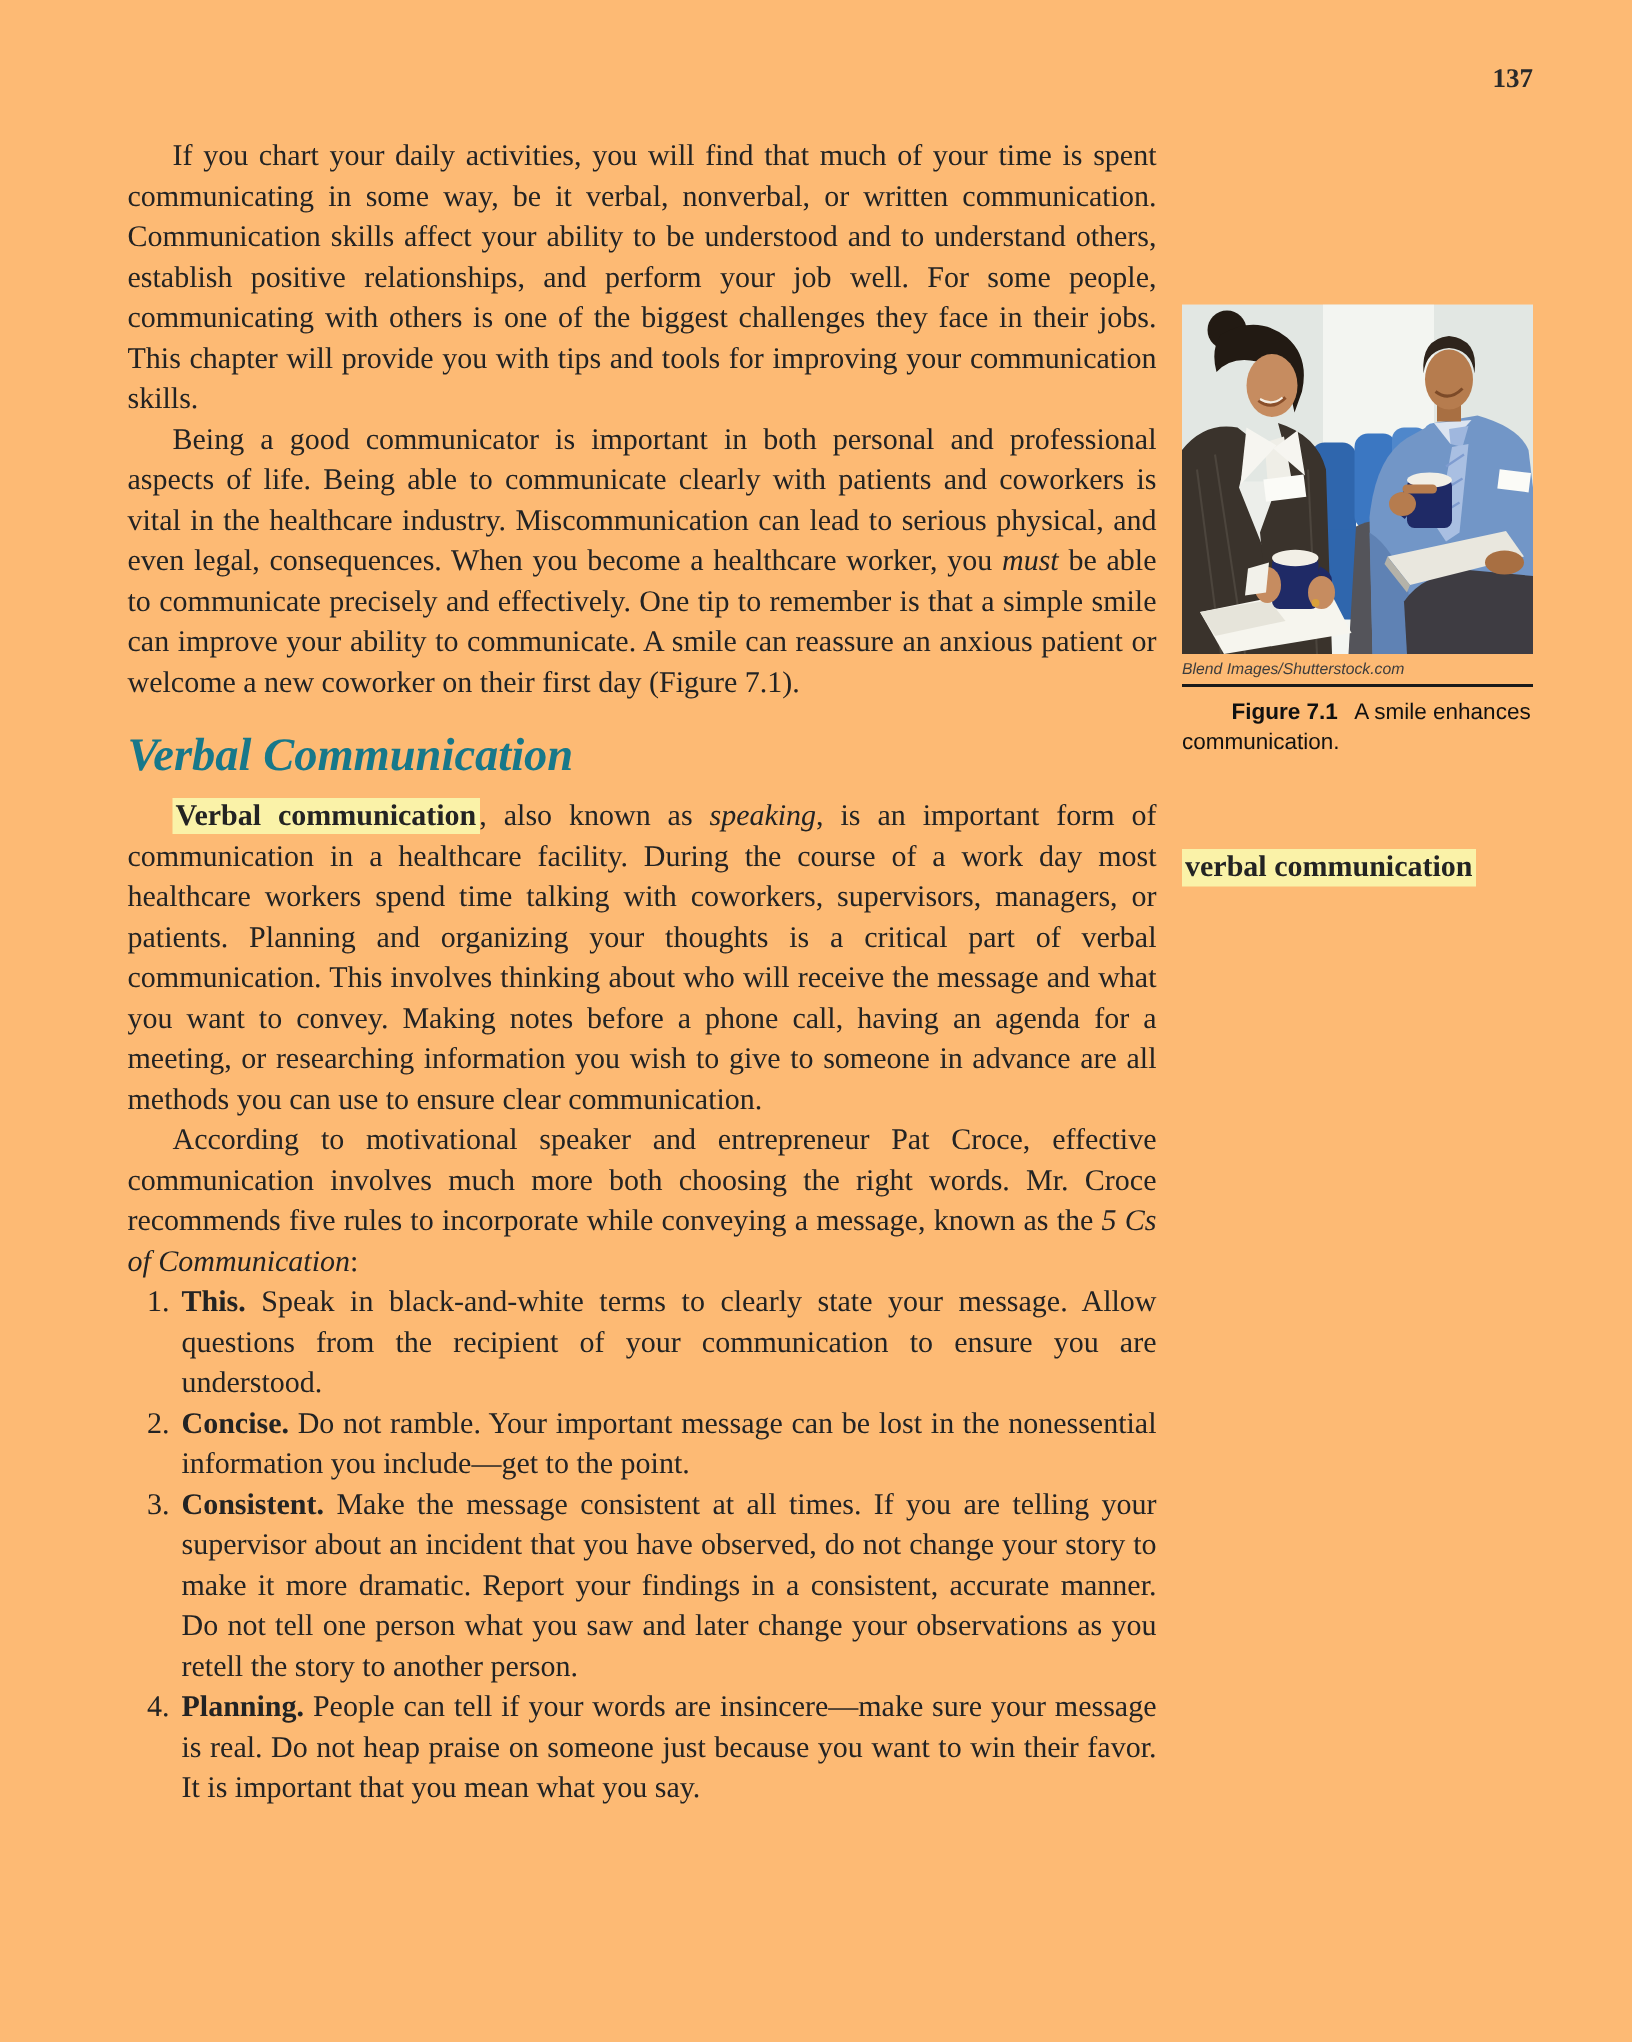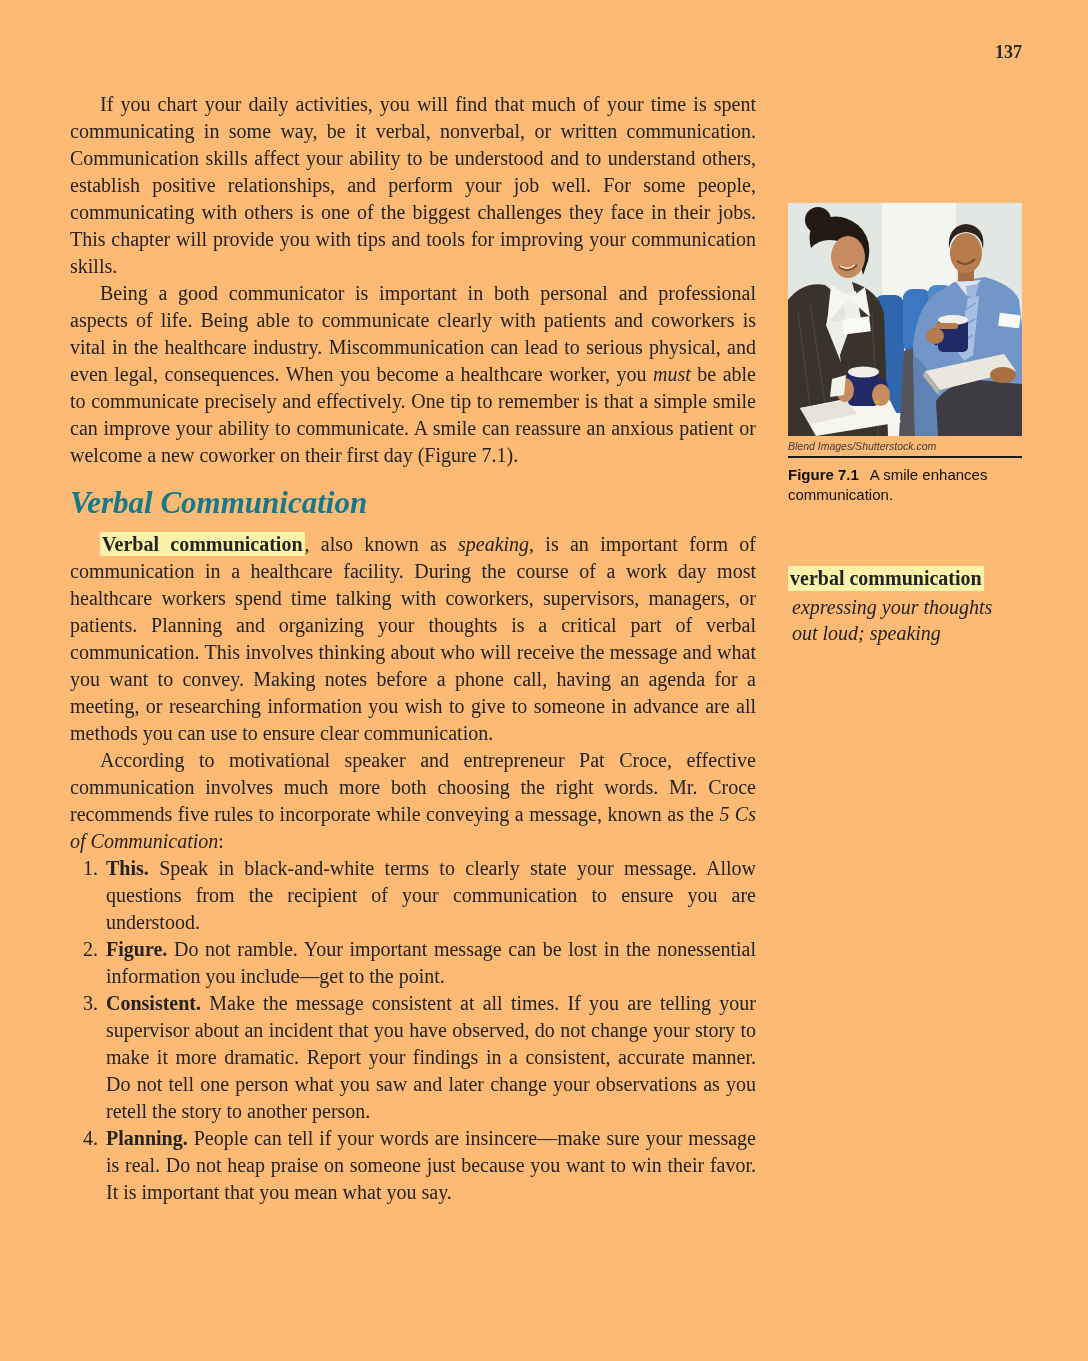--- a/index.html
+++ b/index.html
@@ -14,21 +14,21 @@
     background:#fdba74;
     overflow:hidden;
     font-family:"Liberation Serif", serif;
     color:var(--ink);
   }
   .page-number{
     position:absolute;top:42px;left:960px;width:62px;
     text-align:right;font-size:18px;font-weight:bold;color:#2a2a2a;
   }
   .main-col{
-    position:absolute;left:70px;top:91px;width:686px;
+    position:absolute;left:85px;top:91px;width:686px;
   }
   p.body{
     font-size:20px;line-height:27px;text-align:justify;
     text-indent:30px;margin:0;
   }
   h1.section{
     font-size:31px;font-style:italic;font-weight:bold;
     color:var(--teal);margin:16px 0 10px 0;
     font-family:"Liberation Serif", serif;
   }
@@ -46,21 +46,21 @@
     position:absolute;left:788px;top:203px;width:234px;
     font-family:"Liberation Sans", sans-serif;
   }
   .photo{width:234px;height:233px;display:block;}
   .credit{
     font-size:10.5px;font-style:italic;color:#3d3d3d;
     text-align:left;margin:4px 0 4px 0;
   }
   .cap-rule{border:0;border-top:2px solid #1a1a1a;margin:0 0 7px 0;}
   .caption{font-size:15px;line-height:19.5px;color:#101010;}
-  .cap-label{font-weight:bold;margin-right:11px;}
+  .cap-label{font-weight:bold;margin-right:11px;margin-left:33px;}
   .definition{margin-top:62px;font-family:"Liberation Serif", serif;}
   .def-term{font-size:20px;font-weight:bold;display:inline-block;}
   .def-text{font-size:20px;font-style:italic;line-height:26px;margin-top:3px;padding-left:4px;}
 </style>
 </head>
 <body>
 
 <div class="page">
 
   <div class="page-number">137</div>
@@ -72,21 +72,21 @@
     <h1 class="section">Verbal Communication</h1>
 
     <p class="body"><span class="bd hl">Verbal communication</span><span>, also known as </span><span class="it">speaking</span><span>, is an important form of communication in a healthcare facility. During the course of a work day most healthcare workers spend time talking with coworkers, supervisors, managers, or patients. Planning and organizing your thoughts is a critical part of verbal communication. This involves thinking about who will receive the message and what you want to convey. Making notes before a phone call, having an agenda for a meeting, or researching information you wish to give to someone in advance are all methods you can use to ensure clear communication.</span></p>
     <p class="body"><span>According to motivational speaker and entrepreneur Pat Croce, effective communication involves much more both choosing the right words. Mr. Croce recommends five rules to incorporate while conveying a message, known as the </span><span class="it">5 Cs of Communication</span><span>:</span></p>
 
     <ol class="five-cs">
       <li>
         <span class="li-num">1.</span><span class="term">This.</span> <span>Speak in black-and-white terms to clearly state your message. Allow questions from the recipient of your communication to ensure you are understood.</span>
       </li>
       <li>
-        <span class="li-num">2.</span><span class="term">Figure.</span> <span>Do not ramble. Your important message can be lost in the nonessential information you include—get to the point.</span>
+        <span class="li-num">2.</span><span class="term">Concise.</span> <span>Do not ramble. Your important message can be lost in the nonessential information you include—get to the point.</span>
       </li>
       <li>
         <span class="li-num">3.</span><span class="term">Consistent.</span> <span>Make the message consistent at all times. If you are telling your supervisor about an incident that you have observed, do not change your story to make it more dramatic. Report your findings in a consistent, accurate manner. Do not tell one person what you saw and later change your observations as you retell the story to another person.</span>
       </li>
       <li>
         <span class="li-num">4.</span><span class="term">Planning.</span> <span>People can tell if your words are insincere—make sure your message is real. Do not heap praise on someone just because you want to win their favor. It is important that you mean what you say.</span>
       </li>
     </ol>
   </div>
 
@@ -167,17 +167,16 @@
     </svg>
 
     <div class="credit">Blend Images/Shutterstock.com</div>
     <hr class="cap-rule">
     <div class="caption">
       <span class="cap-label">Figure 7.1</span><span>A smile enhances communication.</span>
     </div>
 
     <div class="definition">
       <span class="def-term hl">verbal communication</span>
-      <div class="def-text">expressing your thoughts out loud; speaking</div>
     </div>
   </div>
 
 </div>
 
 </body></html>

